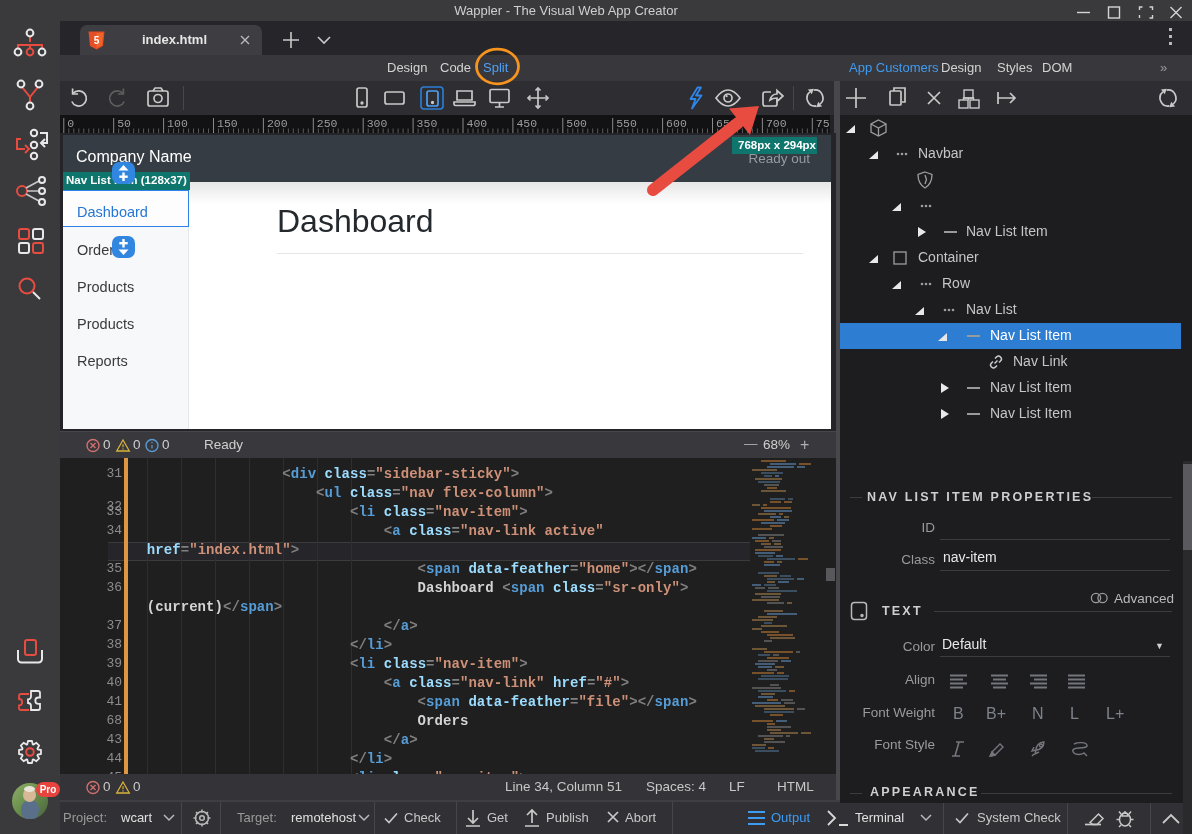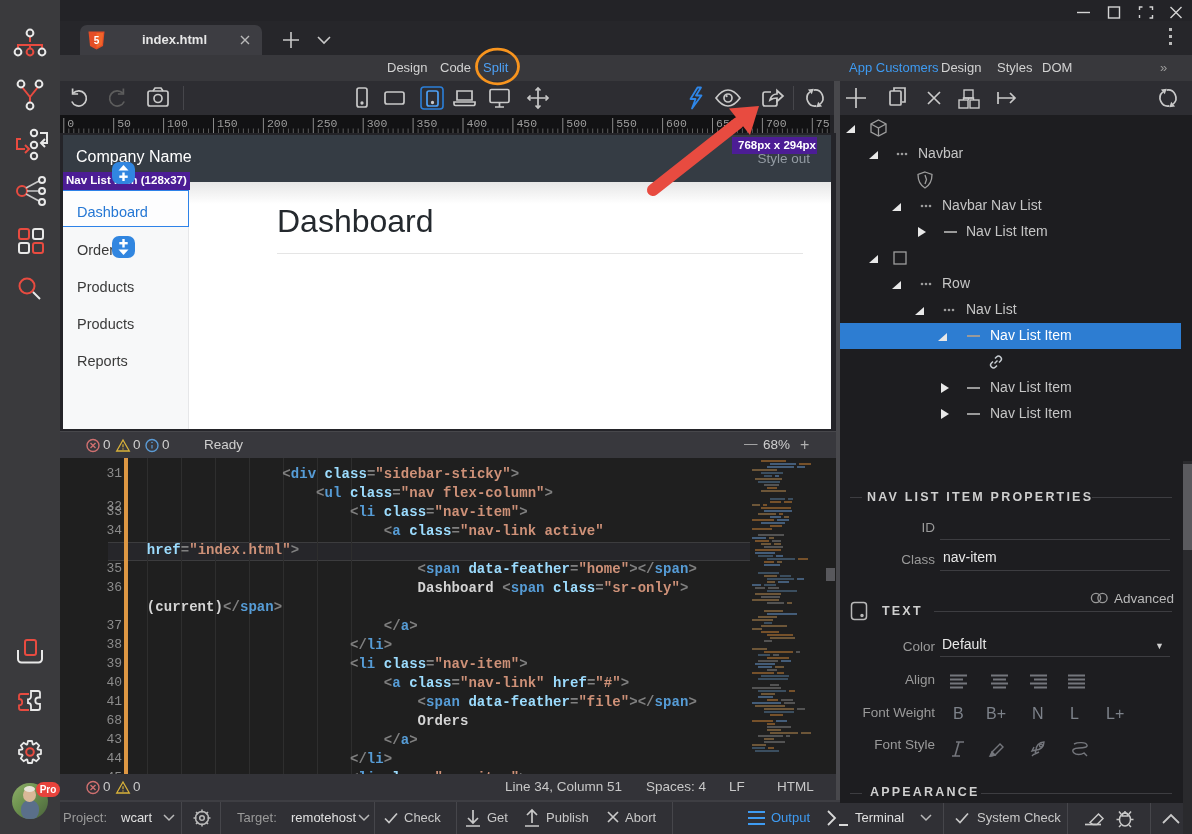--- a/index.html
+++ b/index.html
@@ -28,21 +28,21 @@
 #page { position:absolute; left:3px; top:2px; width:768px; height:294px; background:#fff; overflow:hidden; }
 #pnav { position:absolute; left:0; top:0; width:768px; height:47px; background:#353c44; }
 #pnav .brand { position:absolute; left:13px; top:13px; color:#fff; font-size:16px; }
 #pnav .signout { position:absolute; right:21px; top:16px; color:#939ba3; font-size:13.5px; }
 #pgrad { position:absolute; left:0; top:47px; width:768px; height:22px; background:linear-gradient(#e6e6e6,#ffffff); }
 #psidebar { position:absolute; left:0; top:47px; width:126px; height:247px; background:#f7f8f9; border-right:1px solid #e6e7e9; }
 .snav { position:absolute; left:14px; font-size:14.5px; color:#3a3a3a; }
 #selbox { position:absolute; left:-2px; top:55px; width:128px; height:37px; background:#fdfdfe; border:1px solid #2e82e8; }
 #ph1 { position:absolute; left:214px; top:68px; font-size:32px; font-weight:500; color:#24292e; letter-spacing:0px;}
 #phr { position:absolute; left:214px; top:118px; width:526px; height:1px; background:#e5e5e5; }
-.tip { position:absolute; background:#4c1d95; color:#fff; font-size:11.5px; font-weight:bold; white-space:nowrap; overflow:hidden; }
+.tip { position:absolute; background:#0f766e; color:#fff; font-size:11.5px; font-weight:bold; white-space:nowrap; overflow:hidden; }
 .badge { position:absolute; left:52px; width:23px; height:22px; background:#3186e0; border-radius:7px; }
 
 
 #status1 { left:60px; top:431px; width:776px; height:27px; border-top:1px solid #47474b; background:#38383d; color:#cfcfcf; font-size:13.5px; }
 #editor { left:60px; top:458px; width:776px; height:316px; background:#1f1f1f; overflow:hidden; }
 #stripe { position:absolute; left:64px; top:0; width:4px; height:316px; background:#dd9743; }
 .ln { position:absolute; left:0; width:62px; text-align:right; font-family:"Liberation Mono",monospace; font-size:13px; color:#8c8c8c; }
 .cl { position:absolute; left:53px; font-family:"Liberation Mono",monospace; font-size:14px; font-weight:bold; letter-spacing:0.06px; white-space:pre; color:#d4d4d4; }
 .ig { position:absolute; top:0; width:1px; height:316px; background:#2e2e2e; }
 .pu { color:#808080; } .tg { color:#569cd6; } .at { color:#9cdcfe; } .st { color:#ce9178; }
@@ -67,20 +67,23 @@
 .pline { position:absolute; height:1px; background:#3d3d41; }
 .phead { position:absolute; color:#cfcfcf; font-size:12.5px; font-weight:bold; letter-spacing:2.2px; white-space:nowrap; }
 #pscroll { position:absolute; left:343px; top:346px; width:9px; height:454px; background:#2a2a2d; }
 #pscroll .handle { position:absolute; left:0; top:3px; width:9px; height:86px; background:#5a5a5e; }
 .gicon { color:#7d828a; }
 </style>
 </head>
 <body>
 <div id="app" class="ui">
 
+<div id="titlebar" class="abs">
+      <div class="t">Wappler - The Visual Web App Creator</div>
+    </div>
 
 <div id="leftbar" class="abs">
 <svg width="60" height="834" viewBox="0 0 60 834" fill="none" stroke-width="2">
 
   <g stroke="#e84b40">
           <path d="M30 36v6M18 48v-3h24v3M30 45v3"></path>
         </g>
   <circle cx="30" cy="33" r="3.4" stroke="#e8e8e8"></circle>
   <circle cx="18" cy="52" r="3.4" stroke="#e8e8e8"></circle>
   <circle cx="30" cy="52" r="3.4" stroke="#e84b40"></circle>
@@ -292,21 +295,21 @@
 <text x="755.8" y="12" font-size="11.5" fill="#9d9d9d" font-family="Liberation Mono">750</text>
 </svg>
     </div>
 
 <div id="canvas" class="abs">
   <div id="page">
     <div id="psidebar"></div>
     <div id="pgrad"></div>
     <div id="pnav">
       <div class="brand">Company Name</div>
-      <div class="signout">Style out</div>
+      <div class="signout">Ready out</div>
     </div>
     <div id="selbox"></div>
     <div class="snav" style="top:69px;color:#2577d4">Dashboard</div>
     <div class="snav" style="top:107px">Orders</div>
     <div class="snav" style="top:144px">Products</div>
     <div class="snav" style="top:181px">Products</div>
     <div class="snav" style="top:218px">Reports</div>
     <div id="ph1">Dashboard</div>
     <div id="phr"></div>
   </div>
@@ -618,32 +621,32 @@
 <svg style="position:absolute;left:77px;top:56px" width="16" height="18" viewBox="0 0 16 18" fill="none" stroke="#9d9d9d" stroke-width="1.3">
       <path d="M8 1l7 2.5c0 6-2 10.5-7 13.5-5-3-7-7.5-7-13.5z"></path>
       <path d="M8 4l1.5 4.5L8 13"></path>
     </svg>
 <div class="tri-e" style="left:52px;top:88px"></div>
 <svg style="position:absolute;left:80px;top:89px" width="12" height="4" viewBox="0 0 12 4" fill="#9d9d9d">
       <circle cx="2" cy="2" r="1.3"></circle>
       <circle cx="6" cy="2" r="1.3"></circle>
       <circle cx="10" cy="2" r="1.3"></circle>
     </svg>
-<div class="trow" style="top:78px">
-      <div class="txt" style="left:102px;color:#c5c5c5">Navbar Nav List</div>
-    </div>
 <div class="tri-c" style="left:78px;top:112px"></div>
 <div class="dash" style="left:104px;top:116px"></div>
 <div class="trow" style="top:104px">
       <div class="txt" style="left:126px;color:#c5c5c5">Nav List Item</div>
     </div>
 <div class="tri-e" style="left:29px;top:140px"></div>
 <svg style="position:absolute;left:53px;top:136px" width="14" height="14" viewBox="0 0 14 14" fill="none" stroke="#9d9d9d" stroke-width="1.3">
       <rect x="1" y="1" width="12" height="12"></rect>
     </svg>
+<div class="trow" style="top:130px">
+      <div class="txt" style="left:78px;color:#c5c5c5">Container</div>
+    </div>
 <div class="tri-e" style="left:52px;top:166px"></div>
 <svg style="position:absolute;left:80px;top:167px" width="12" height="4" viewBox="0 0 12 4" fill="#9d9d9d">
       <circle cx="2" cy="2" r="1.3"></circle>
       <circle cx="6" cy="2" r="1.3"></circle>
       <circle cx="10" cy="2" r="1.3"></circle>
     </svg>
 <div class="trow" style="top:156px">
       <div class="txt" style="left:102px;color:#c5c5c5">Row</div>
     </div>
 <div class="tri-e" style="left:75px;top:192px"></div>
@@ -658,20 +661,23 @@
 <div class="tri-e" style="left:98px;top:218px"></div>
 <div class="dash" style="left:127px;top:220px"></div>
 <div class="trow" style="top:208px">
       <div class="txt" style="left:150px;color:#ffffff">Nav List Item</div>
     </div>
 <svg style="position:absolute;left:148px;top:239px" width="16" height="16" viewBox="0 0 16 16" fill="none" stroke="#c8cdd2" stroke-width="1.5">
       <path d="M6.5 9.5l3-3"></path>
       <path d="M7 4.5l1.5-1.5a2.8 2.8 0 014 4L11 8.5"></path>
       <path d="M9 11.5l-1.5 1.5a2.8 2.8 0 01-4-4L5 7.5"></path>
     </svg>
+<div class="trow" style="top:234px">
+      <div class="txt" style="left:173px;color:#c5c5c5">Nav Link</div>
+    </div>
 <div class="tri-c" style="left:101px;top:268px"></div>
 <div class="dash" style="left:127px;top:272px"></div>
 <div class="trow" style="top:260px">
       <div class="txt" style="left:150px;color:#c5c5c5">Nav List Item</div>
     </div>
 <div class="tri-c" style="left:101px;top:294px"></div>
 <div class="dash" style="left:127px;top:298px"></div>
 <div class="trow" style="top:286px">
       <div class="txt" style="left:150px;color:#c5c5c5">Nav List Item</div>
     </div>

